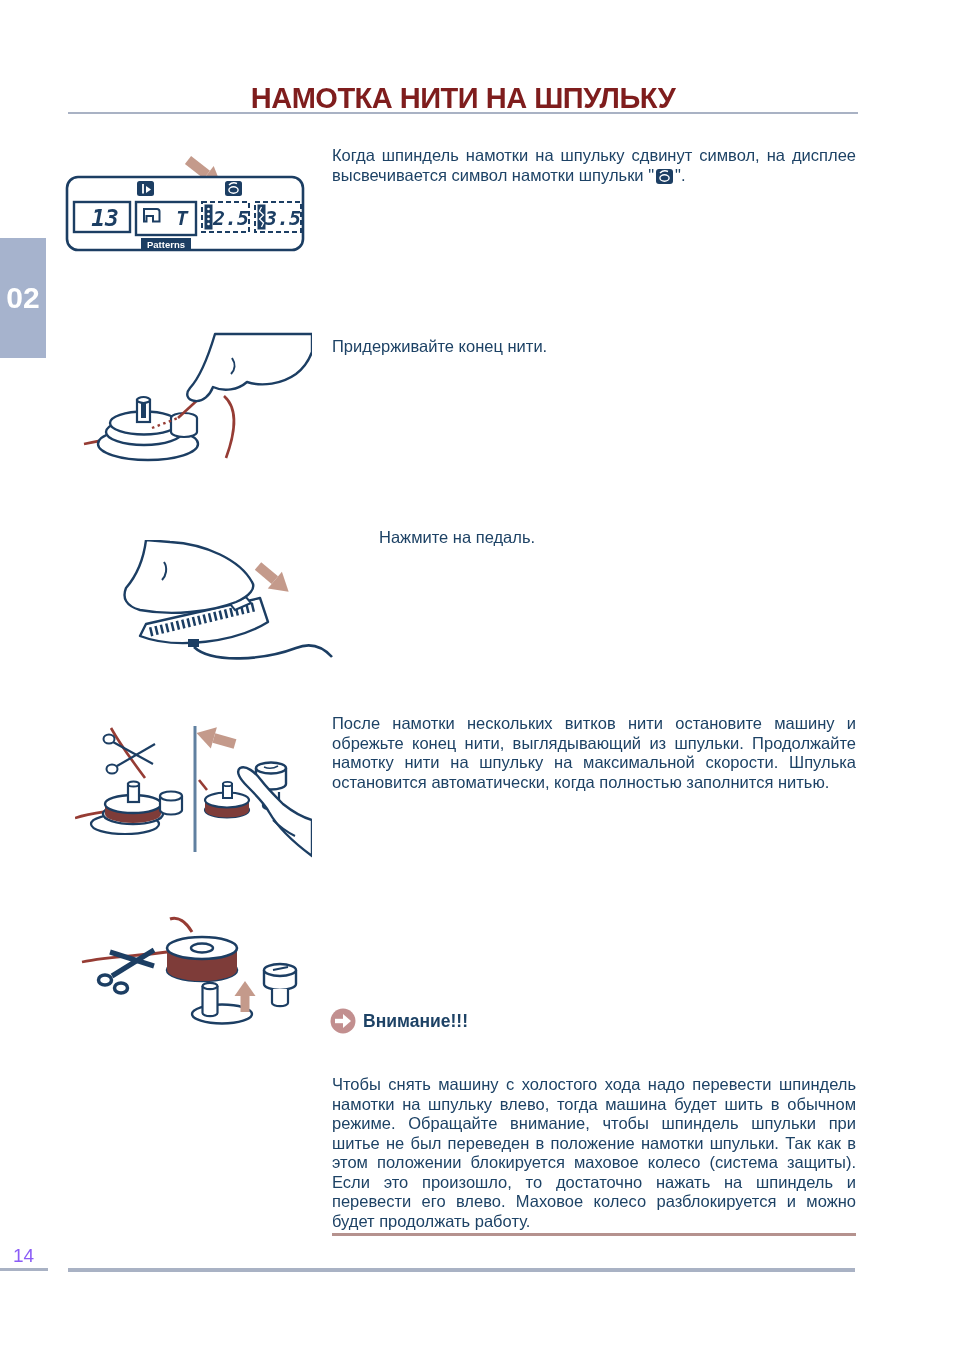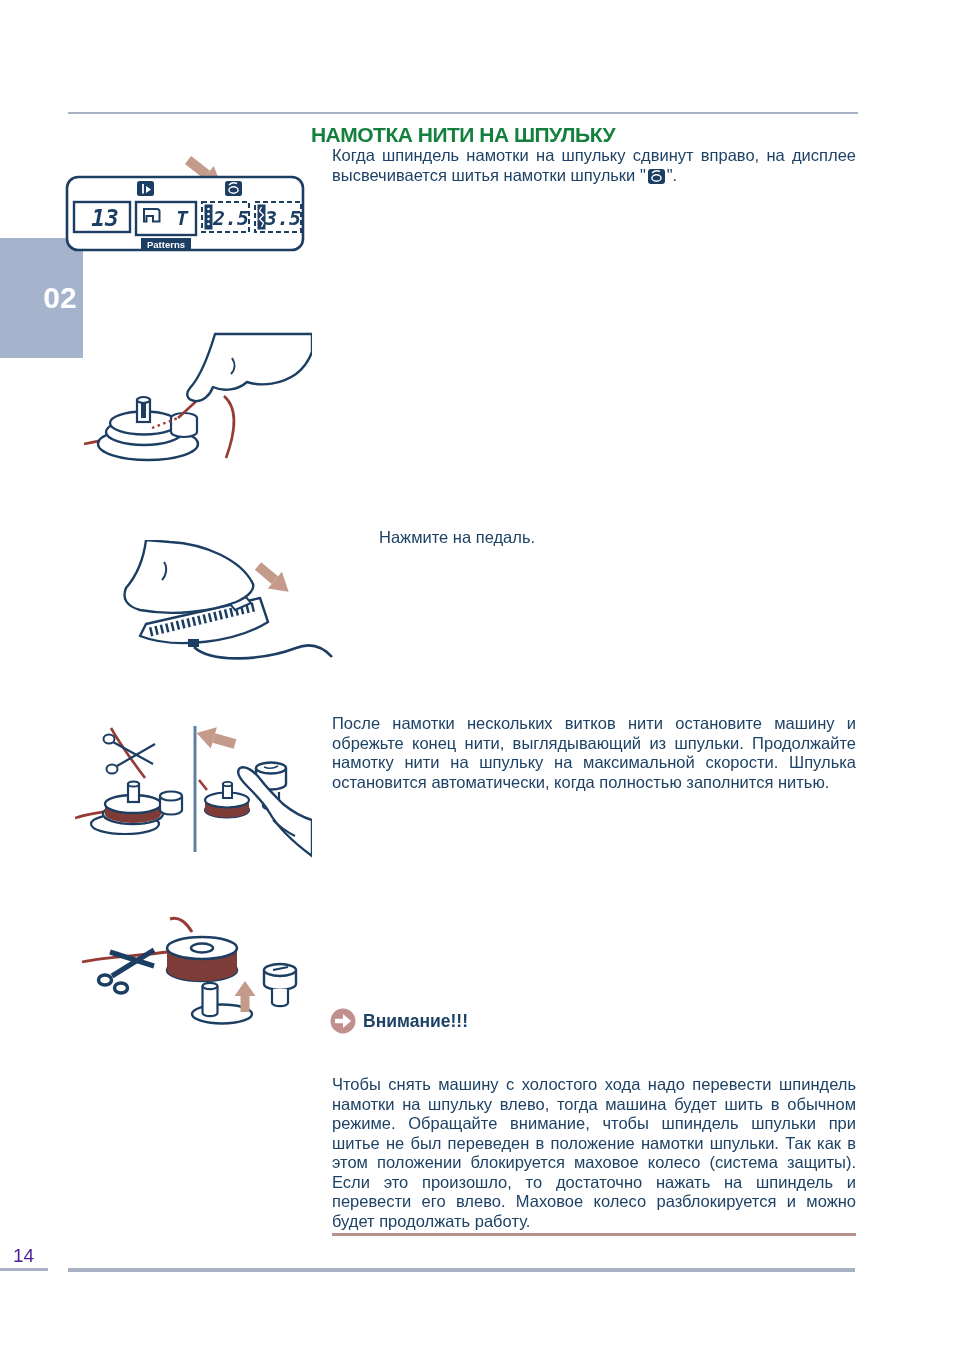--- a/index.html
+++ b/index.html
@@ -2,43 +2,43 @@
 <html><head>
 <meta charset="utf-8">
 <style>
   html,body{margin:0;padding:0;background:#ffffff;}
   .page{
     position:relative;width:954px;height:1348px;background:#ffffff;overflow:hidden;
     font-family:"Liberation Sans", sans-serif;
   }
   .title{
     position:absolute;left:68px;top:82px;width:790px;text-align:center;
-    font-size:21px;font-weight:bold;letter-spacing:-0.5px;color:#15803d;margin-top:41px;
+    font-size:29px;font-weight:bold;letter-spacing:-0.5px;color:#7f1d1d;
   }
   .title-rule{position:absolute;left:68px;top:112px;width:790px;height:2px;background:#a9b2c4;}
   .chapter-tab{
     position:absolute;left:0;top:238px;width:46px;height:120px;background:#a6b3cd;
     display:flex;align-items:center;justify-content:center;
-    color:#ffffff;font-size:30px;font-weight:bold;padding-left:37px;
+    color:#ffffff;font-size:30px;font-weight:bold;
   }
   .para{
     position:absolute;left:332px;width:524px;
     font-size:16.5px;line-height:19.5px;color:#1d4265;text-align:justify;
   }
   .fig{position:absolute;}
   .inline-lcd-icon{
     display:inline-block;width:17px;height:15px;background:#1c3e63;border-radius:3px;
     vertical-align:-3px;margin:0 2px;
   }
   .notice-head{
     position:absolute;left:330px;top:1008px;display:flex;align-items:center;gap:7px;
   }
   .notice-title{font-size:17.5px;font-weight:bold;color:#1d4265;}
   .rose-rule{position:absolute;left:332px;top:1233px;width:524px;height:3px;background:#b5928e;}
-  .page-number{position:absolute;left:13px;top:1245px;font-size:19px;color:#4c1d95;}
+  .page-number{position:absolute;left:13px;top:1245px;font-size:19px;color:#8b5cf6;}
   .footer-line-short{position:absolute;left:0;top:1268px;width:48px;height:3px;background:#a9b2c4;}
   .footer-line-long{position:absolute;left:68px;top:1268px;width:787px;height:4px;background:#a9b2c4;}
   svg{display:block;}
   text{font-family:"Liberation Sans", sans-serif;}
   .segtext{font-family:"DejaVu Sans Mono", monospace;font-style:italic;font-weight:bold;fill:#1c3e63;}
 </style>
 </head>
 <body>
 
 <div class="page">
@@ -82,21 +82,21 @@
         <circle cx="144.5" cy="68" r="1.3" fill="#ffffff"></circle>
       <text class="segtext" x="167" y="69" font-size="20" text-anchor="middle">2.5</text>
       <rect x="191" y="46" width="46" height="30" fill="none" stroke="#1c3e63" stroke-width="2" stroke-dasharray="5,3"></rect>
       <rect x="193.5" y="48.5" width="8" height="25" fill="#1c3e63"></rect>
       <path d="M197.5,51 l-2,4 l4,4 l-4,4 l4,4 l-2,4" stroke="#ffffff" stroke-width="1.3" fill="none"></path>
       <text class="segtext" x="219" y="69" font-size="20" text-anchor="middle">3.5</text>
     </svg>
   </div>
 
   <div class="para" style="top:146px;">
-    <span>Когда шпиндель намотки на шпульку сдвинут вправо, на дисплее высвечивается шитья намотки шпульки "</span><span class="inline-lcd-icon"><svg width="17" height="15" viewBox="0 0 17 15">
+    <span>Когда шпиндель намотки на шпульку сдвинут символ, на дисплее высвечивается символ намотки шпульки "</span><span class="inline-lcd-icon"><svg width="17" height="15" viewBox="0 0 17 15">
           <ellipse cx="8.5" cy="9" rx="4.6" ry="3.2" fill="none" stroke="#ffffff" stroke-width="1.4"></ellipse>
           <path d="M4,4 q3.5,-3.5 8,-1.5" fill="none" stroke="#ffffff" stroke-width="1.4"></path>
         </svg></span><span>".</span>
   </div>
 
   <div class="fig" style="left:82px;top:332px;">
     <svg width="230" height="158" viewBox="0 0 230 158">
       <path d="M2,112 C30,106 48,104 66,100" stroke="#963c34" stroke-width="2.6" fill="none"></path>
       <ellipse cx="66" cy="112" rx="50" ry="16" fill="#ffffff" stroke="#1c3e63" stroke-width="2.4"></ellipse>
       <ellipse cx="62" cy="100" rx="38" ry="13" fill="#ffffff" stroke="#1c3e63" stroke-width="2.4"></ellipse>
@@ -107,20 +107,21 @@
       <ellipse cx="102" cy="86" rx="13" ry="5" fill="#ffffff" stroke="#1c3e63" stroke-width="2.2"></ellipse>
       <path d="M89,86 v14 a13,5 0 0 0 26,0 v-14" fill="#ffffff" stroke="#1c3e63" stroke-width="2.2"></path>
       <path d="M70,96 L96,86" stroke="#963c34" stroke-width="2.4" stroke-dasharray="2.5,3.5" fill="none"></path>
       <path d="M96,86 L122,62" stroke="#963c34" stroke-width="2.6" fill="none"></path>
       <path d="M133,2 C127,22 119,44 108,56 C103,62 105,68 113,69 C121,70 128,63 131,55 C142,60 156,58 165,50 C180,55 200,52 214,42 C222,36 227,28 230,20 L230,2 Z" fill="#ffffff" stroke="#1c3e63" stroke-width="2.4" stroke-linejoin="round"></path>
       <path d="M150,26 C154,32 153,38 149,42" stroke="#1c3e63" stroke-width="2" fill="none"></path>
       <path d="M142,64 C158,78 152,104 144,126" stroke="#963c34" stroke-width="2.6" fill="none"></path>
     </svg>
   </div>
 
+  <div class="para" style="top:337px;">Придерживайте конец нити.</div>
 
   <div class="fig" style="left:106px;top:540px;">
     <svg width="232" height="130" viewBox="0 0 232 130">
       <g>
         <path d="M34,96 C70,110 130,102 162,82 L154,58 L40,84 Z" fill="#ffffff" stroke="#1c3e63" stroke-width="2.4" stroke-linejoin="round"></path>
         <path d="M44,92 L148,67" stroke="#1c3e63" stroke-width="9" stroke-dasharray="2.5,3" fill="none"></path>
         <polygon points="124,64 140,57 145,63 129,70" fill="#ffffff" stroke="#1c3e63" stroke-width="2"></polygon>
         <rect x="82" y="99" width="11" height="8" fill="#1c3e63"></rect>
         <path d="M88,107 C106,124 158,120 190,108 C205,102 216,106 226,117" stroke="#1c3e63" stroke-width="2.6" fill="none"></path>
       </g>

